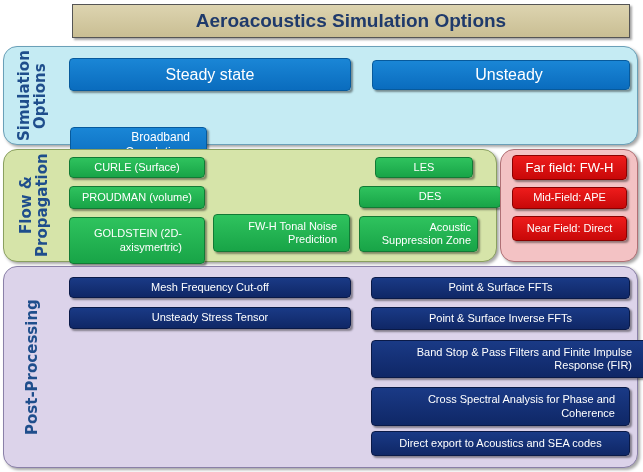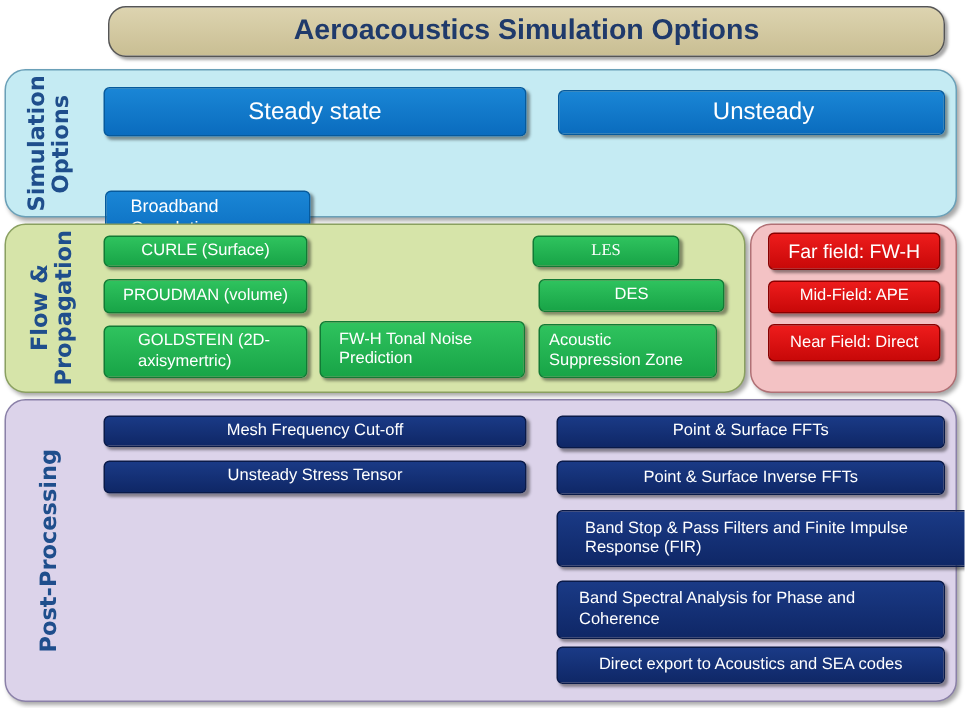--- a/index.html
+++ b/index.html
@@ -1,36 +1,36 @@
 <!DOCTYPE html>
 <html><head>
 <meta charset="utf-8">
 <style>
   html, body { margin:0; padding:0; }
   body { width:643px; height:472px; background:#ffffff; position:relative; overflow:hidden;
          font-family:"Liberation Sans", sans-serif; }
   .abs { position:absolute; box-sizing:border-box; }
   .title {
-    left:72px; top:4px; width:558px; height:34px; border-radius:12px;
+    left:72px; top:4px; width:558px; height:34px; border-radius:0;
     background:linear-gradient(#ddd4b0,#c9be93);
     border:1px solid #555; box-shadow:2px 2px 2px rgba(0,0,0,0.35);
     color:#1f3a6b; font-weight:bold; font-size:19px;
     display:flex; align-items:center; justify-content:center;
   }
   .panel { border-radius:14px; box-shadow:2px 2px 3px rgba(0,0,0,0.35); }
   .p-sim { left:3px; top:46px; width:635px; height:99px; background:#c5ebf3; border:1px solid #6aa0b8; }
   .p-flow { left:3px; top:149px; width:494px; height:113px; background:#d6e4a9; border:1px solid #8aa060; }
   .p-field { left:500px; top:149px; width:138px; height:113px; background:#f3c2c4; border:1px solid #b07075; }
   .p-post { left:3px; top:266px; width:635px; height:202px; background:#dcd3ea; border:1px solid #8a80a8; }
   .vlabel {
     position:absolute; color:#1f4e8c; font-weight:bold; font-family:"DejaVu Sans", sans-serif;
     writing-mode:vertical-rl; transform:rotate(180deg); text-align:center; line-height:1.05;
     display:flex; align-items:center; justify-content:center;
   }
-  .btn { display:flex; align-items:center; justify-content:center; text-align:left;
+  .btn { display:flex; align-items:center; justify-content:center; text-align:right;
          color:#fff; border-radius:4px; box-shadow:2px 2px 2px rgba(0,0,0,0.4); line-height:1.2; }
   .blue { background:linear-gradient(#1a86d6,#0a6cbe); border:1px solid #075a9c; font-size:16px; }
   .blue.small { font-size:12px; }
   .green { background:linear-gradient(#2fc35e,#18a447); border:1px solid #127a35; font-size:11px; }
   .red { background:linear-gradient(#ee1c1c,#c80808); border:1px solid #8a0000; font-size:11px; }
   .red.big { font-size:13px; }
   .navy { background:linear-gradient(#1a3a86,#0f2766); border:1px solid #0a1a48; font-size:11px; }
 </style>
 </head>
 <body>
@@ -40,32 +40,32 @@
 <div class="abs panel p-sim"></div>
 <div class="vlabel" style="left:10px;top:50px;width:46px;height:92px;font-size:15px;">Simulation Options</div>
 <div class="abs btn blue" style="left:69px;top:58px;width:282px;height:33px;">Steady state</div>
 <div class="abs btn blue" style="left:372px;top:60px;width:258px;height:30px;padding-left:16px;">Unsteady</div>
 <div class="abs btn blue small" style="left:70px;top:99px;width:137px;height:35px;padding:0 16px;margin-top:28px;">Broadband Correlations</div>
 
 <div class="abs panel p-flow"></div>
 <div class="vlabel" style="left:14px;top:152px;width:42px;height:106px;font-size:15px;">Flow &amp; Propagation</div>
 <div class="abs btn green" style="left:69px;top:157px;width:136px;height:21px;">CURLE  (Surface)</div>
 <div class="abs btn green" style="left:69px;top:186px;width:136px;height:23px;">PROUDMAN (volume)</div>
-<div class="abs btn green" style="left:69px;top:217px;width:136px;height:35px;padding:0 22px;">GOLDSTEIN (2D-axisymertric)</div>
+<div class="abs btn green" style="left:69px;top:217px;width:136px;height:47px;padding:0 22px;">GOLDSTEIN (2D-axisymertric)</div>
 <div class="abs btn green" style="left:213px;top:214px;width:137px;height:38px;padding:0 12px;">FW-H Tonal Noise Prediction</div>
-<div class="abs btn green" style="left:355px;top:157px;width:98px;height:21px;font-family:Liberation Serif, serif;">LES</div>
-<div class="abs btn green" style="left:359px;top:186px;width:124px;height:22px;">DES</div>
+<div class="abs btn green" style="left:375px;top:157px;width:98px;height:21px;">LES</div>
+<div class="abs btn green" style="left:359px;top:186px;width:142px;height:22px;">DES</div>
 <div class="abs btn green" style="left:359px;top:216px;width:119px;height:36px;padding:0 6px;">Acoustic Suppression Zone</div>
 
 <div class="abs panel p-field"></div>
 <div class="abs btn red big" style="left:512px;top:155px;width:115px;height:25px;">Far field: FW-H</div>
 <div class="abs btn red" style="left:512px;top:187px;width:115px;height:22px;">Mid-Field: APE</div>
 <div class="abs btn red" style="left:512px;top:216px;width:115px;height:25px;">Near Field: Direct</div>
 
 <div class="abs panel p-post"></div>
 <div class="vlabel" style="left:16px;top:272px;width:34px;height:190px;font-size:15px;">Post-Processing</div>
 <div class="abs btn navy" style="left:69px;top:277px;width:282px;height:21px;">Mesh Frequency Cut-off</div>
 <div class="abs btn navy" style="left:69px;top:307px;width:282px;height:22px;">Unsteady Stress Tensor</div>
 <div class="abs btn navy" style="left:371px;top:277px;width:259px;height:22px;">Point  &amp; Surface FFTs</div>
 <div class="abs btn navy" style="left:371px;top:307px;width:259px;height:23px;">Point &amp; Surface Inverse  FFTs</div>
 <div class="abs btn navy" style="left:371px;top:340px;width:280px;height:38px;padding:0 18px;">Band Stop &amp; Pass Filters and Finite Impulse Response (FIR)</div>
-<div class="abs btn navy" style="left:371px;top:387px;width:259px;height:39px;padding:0 14px;">Band Spectral Analysis for Phase and Coherence</div>
+<div class="abs btn navy" style="left:371px;top:387px;width:259px;height:39px;padding:0 14px;">Cross Spectral Analysis for Phase and Coherence</div>
 <div class="abs btn navy" style="left:371px;top:431px;width:259px;height:25px;">Direct export to Acoustics and SEA codes</div>
 
 </body></html>

